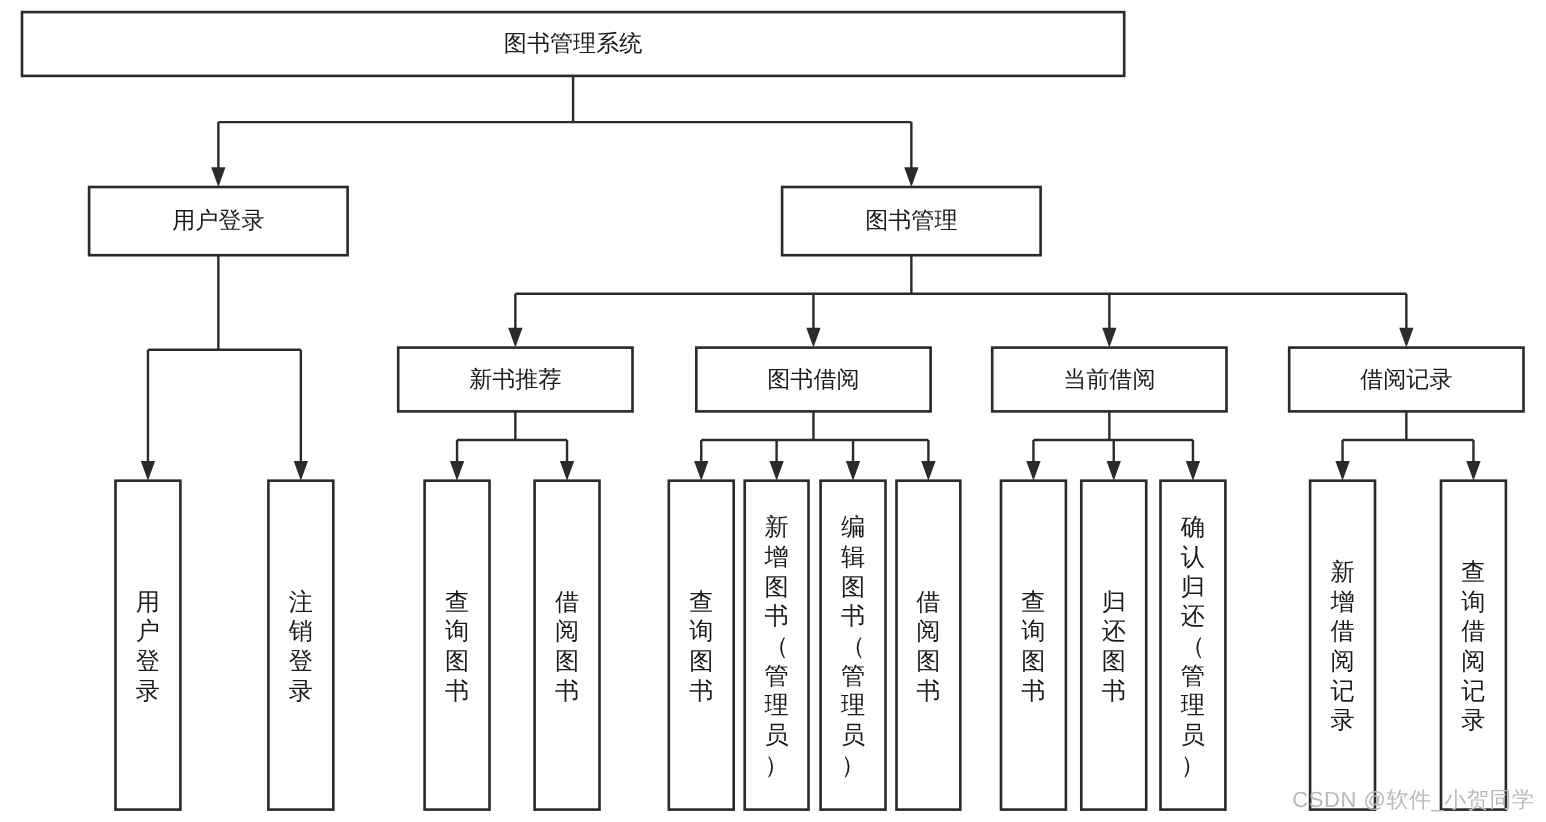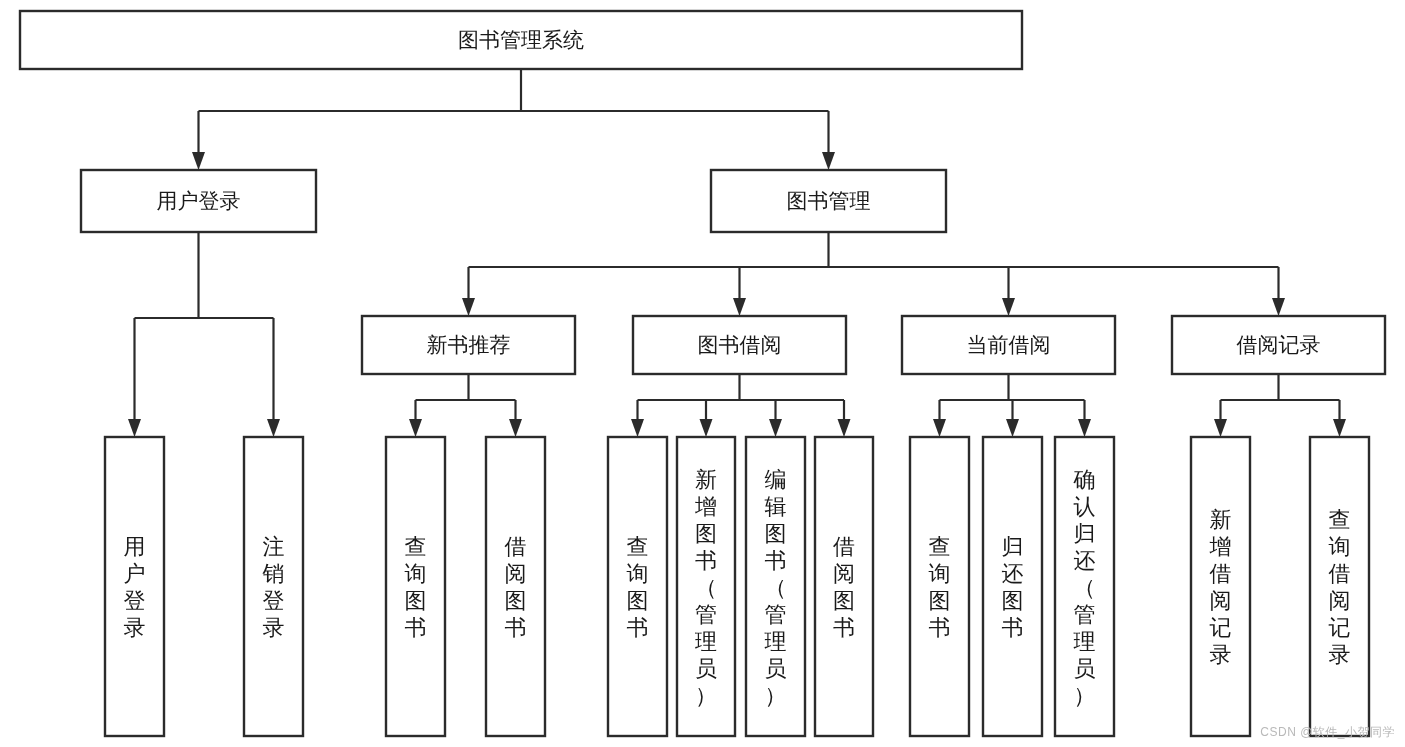--- a/index.html
+++ b/index.html
@@ -53,21 +53,21 @@
     fill: #1a1a1a;
     font-family: "Liberation Sans", "DejaVu Sans", sans-serif;
     font-size: 22px;
     text-anchor: middle;
   }
   .watermark {
     position: absolute;
     right: 10px;
     bottom: 6px;
     font-family: "Liberation Sans", "DejaVu Sans", sans-serif;
-    font-size: 12px;
+    font-size: 20px;
     color: #b9b9b9;
     letter-spacing: 0.5px;
     white-space: nowrap;
     user-select: none;
   }
 </style>
 </head>
 <body>
 
 <div id="diagram-root">

